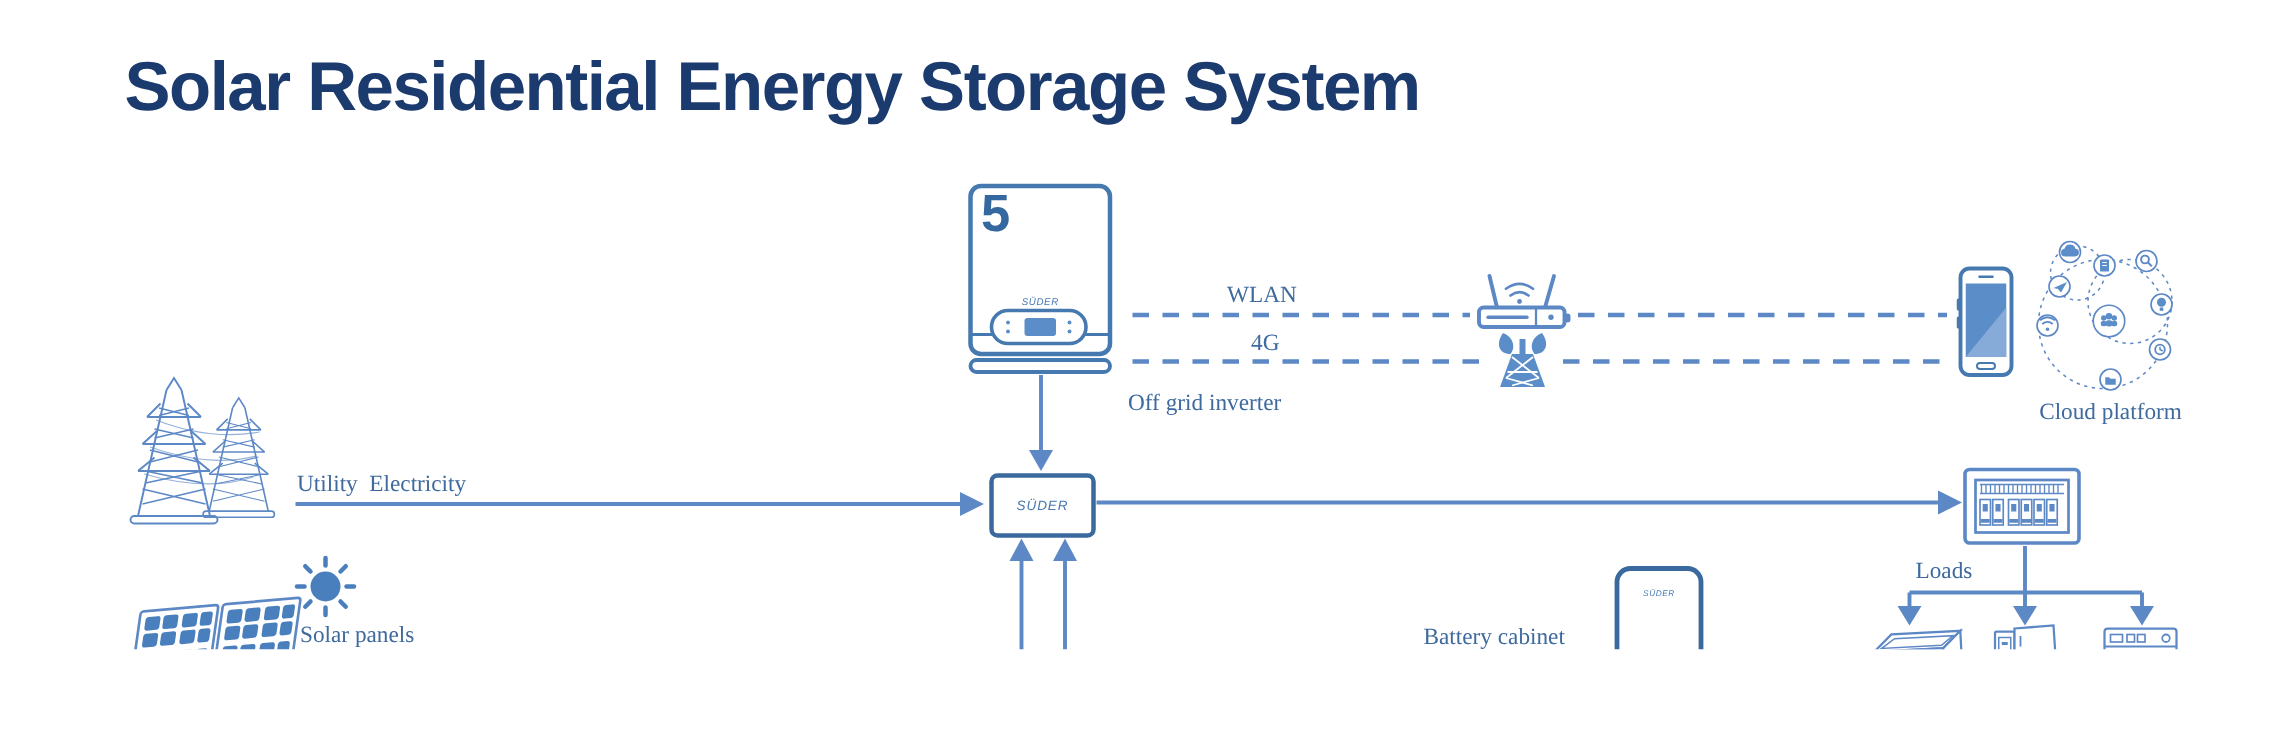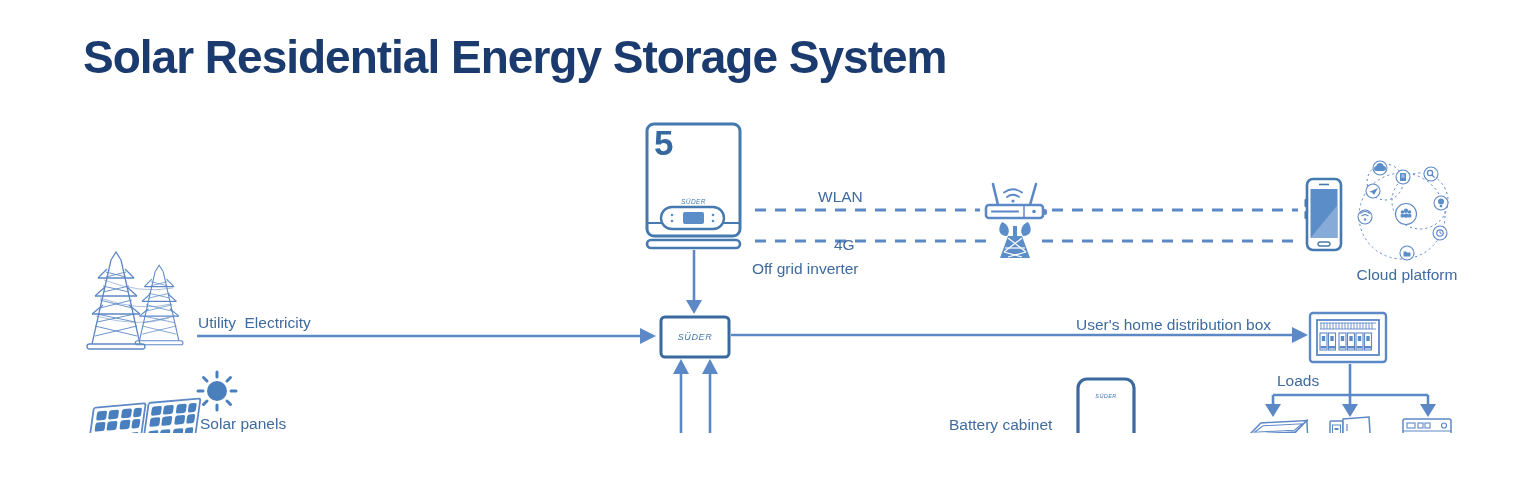--- a/index.html
+++ b/index.html
@@ -5,21 +5,21 @@
   :root{
     --title:#1b3a6e; --line:#5d88c6; --label:#3f6a9e;
     --border:#4579af; --border-dark:#3a699e;
     --fill:#5b8dc9; --fill-light:#8fb0dc; --panel:#4a7fbe;
   }
   html,body{margin:0;padding:0;background:#fff;}
   .stage{position:relative;width:1514px;height:433px;background:#fff;overflow:hidden;
          font-family:"Liberation Sans",sans-serif;}
   .title{position:absolute;left:83px;top:30px;font-size:46px;font-weight:700;
          letter-spacing:-1px;color:var(--title);white-space:pre;}
-  .label{position:absolute;font-size:15.5px;color:var(--label);white-space:pre;}
+  .label{position:absolute;font-size:15.5px;color:var(--label);white-space:pre;font-family:Liberation Serif, serif;}
   .overlay{position:absolute;left:0;top:0;}
   .device{position:absolute;}
   .device svg{position:absolute;left:0;top:0;}
   .badge{position:absolute;left:9px;top:1px;font-size:35px;font-weight:700;color:#35689f;}
   .brand{position:absolute;width:100%;text-align:center;font-style:italic;font-weight:400;
          color:var(--border);letter-spacing:.4px;}
   .brand.inv{top:76px;font-size:6.5px;}
   .brand.acdc{top:0;font-size:9px;line-height:44px;letter-spacing:.6px;}
   .brand.bat{top:16px;font-size:5.5px;}
 </style>
@@ -376,22 +376,21 @@
       <circle cx="80" cy="18" r="2.6" stroke-width="1.3"></circle>
       <line x1="82" y1="20" x2="84.5" y2="22.5" stroke-width="1.3"></line>
       <path d="M11.5,61 Q15,58.2 18.5,61" stroke-width="1.2"></path>
       <path d="M10,58.5 Q15,54.5 20,58.5" stroke-width="1.2"></path>
       <circle cx="90" cy="78" r="3.2" stroke-width="1.2"></circle>
       <path d="M90,76.2 V78 L91.8,79" stroke-width="1"></path>
     </g>
   </svg>
 
   <div class="label" style="left:818px;top:188px">WLAN</div>
-  <div class="label" style="left:834px;top:236px">4G</div>
+  <div class="label" style="left:834px;top:220px">4G</div>
   <div class="label" style="left:752px;top:260px">Off grid inverter</div>
   <div class="label" style="left:1352px;top:266px;width:110px;text-align:center">Cloud platform</div>
   <div class="label" style="left:198px;top:314px">Utility  Electricity</div>
   <div class="label" style="left:200px;top:415px">Solar panels</div>
-  <div class="label" style="left:1076px;top:316px">User's home distribution box</div>
   <div class="label" style="left:949px;top:416px">Battery cabinet</div>
   <div class="label" style="left:1277px;top:372px">Loads</div>
 
 </div>
 
 </body></html>

